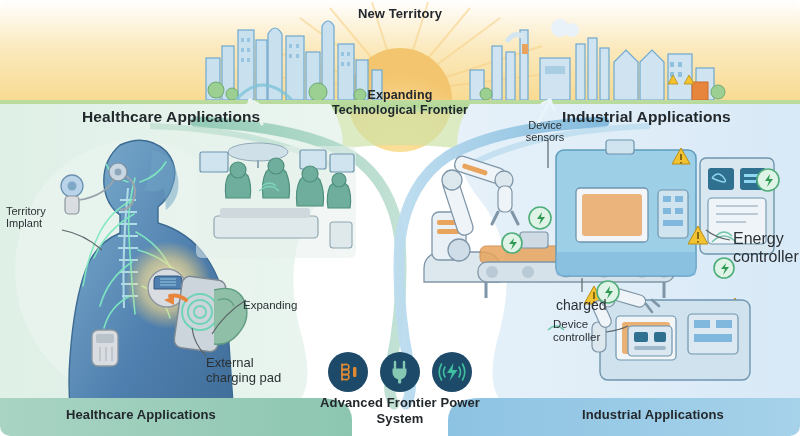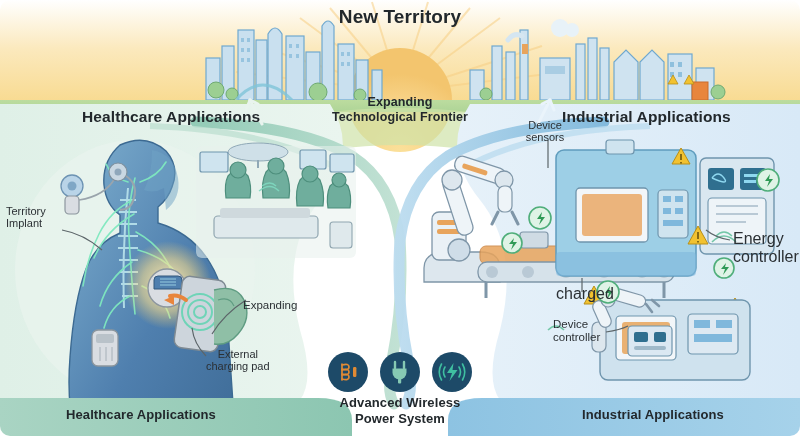--- a/index.html
+++ b/index.html
@@ -410,45 +410,45 @@
         <path d="M582 292 v-14"></path>
         <path d="M606 332 q14 -2 22 -6"></path>
       </g>
 
       <path d="M0 398 H318 Q352 398 352 420 V436 H0 Z" fill="url(#bannerL)"></path>
       <path d="M800 398 H482 Q448 398 448 420 V436 H800 Z" fill="url(#bannerR)"></path>
       <rect x="330" y="398" width="140" height="38" fill="#dff0e7" opacity=".0"></rect>
     </g>
   </svg>
 
-  <div class="hdg ctr" style="left:0;top:6px;width:800px;font-size:19px;">New Territory</div>
-
-  <div class="hdg ctr" style="left:330px;top:95px;width:140px;font-size:12.5px;line-height:1.18;">Expanding
+  <div class="hdg ctr" style="left:0;top:6px;width:800px;font-size:13px;">New Territory</div>
+
+  <div class="hdg ctr" style="left:330px;top:88px;width:140px;font-size:12.5px;line-height:1.18;">Expanding
 Technological
 Frontier</div>
 
   <div class="hdg" style="left:82px;top:108px;font-size:15.5px;">Healthcare Applications</div>
 
   <div class="hdg" style="left:562px;top:108px;font-size:15.5px;">Industrial Applications</div>
 
   <div class="lbl" style="left:6px;top:205px;font-size:11px;">Territory
 Implant</div>
 
   <div class="lbl" style="left:243px;top:299px;font-size:11.5px;">Expanding</div>
 
-  <div class="lbl" style="left:206px;top:348px;font-size:11px;text-align:center;">External
+  <div class="lbl" style="left:206px;top:356px;font-size:13px;">External
 charging pad</div>
 
   <div class="lbl ctr" style="left:505px;top:119px;width:80px;font-size:11px;">Device
 sensors</div>
 
   <div class="lbl" style="left:733px;top:230px;font-size:16px;">Energy
 controller</div>
 
-  <div class="lbl" style="left:556px;top:285px;font-size:16px;">charged</div>
+  <div class="lbl" style="left:556px;top:298px;font-size:14px;">charged</div>
 
   <div class="lbl" style="left:553px;top:318px;font-size:11.5px;">Device
 controller</div>
 
   <div style="position:absolute;left:328px;top:352px;width:144px;height:40px;display:flex;justify-content:space-between;align-items:center;">
 
     <div style="width:40px;height:40px;border-radius:50%;background:#1d4a68;display:flex;align-items:center;justify-content:center;">
       <svg width="26" height="26" viewBox="0 0 26 26">
         <g stroke="#e08a34" stroke-width="1.7" fill="none" stroke-linecap="round">
           <path d="M7 5 v16"></path>
@@ -474,20 +474,20 @@
         <g stroke="#3fbfa0" stroke-width="1.6" fill="none" stroke-linecap="round">
           <path d="M7 9 q-3 5 0 10"></path>
             <path d="M3.5 6 q-4.5 8 0 16"></path>
           <path d="M21 9 q3 5 0 10"></path>
             <path d="M24.5 6 q4.5 8 0 16"></path>
         </g>
       </svg>
     </div>
   </div>
 
-  <div class="hdg ctr" style="left:320px;top:395px;width:160px;font-size:13px;line-height:1.2;color:#22282c;">Advanced Wireless
+  <div class="hdg ctr" style="left:320px;top:395px;width:160px;font-size:13px;line-height:1.2;color:#22282c;">Advanced Frontier
 Power System</div>
 
   <div class="hdg" style="left:66px;top:407px;font-size:13px;">Healthcare Applications</div>
 
   <div class="hdg" style="left:582px;top:407px;font-size:13px;">Industrial Applications</div>
 
 </div>
 
 </body></html>

